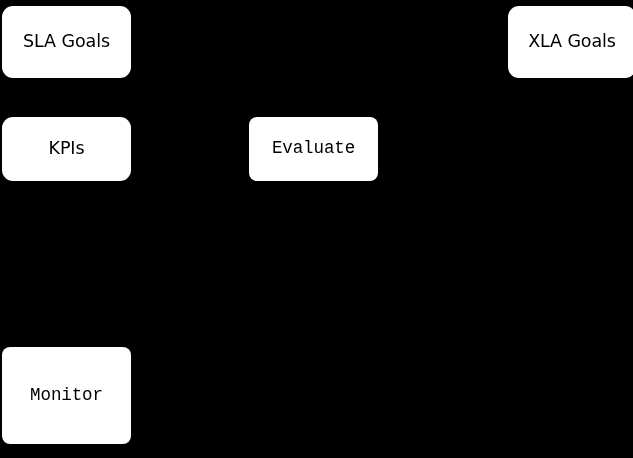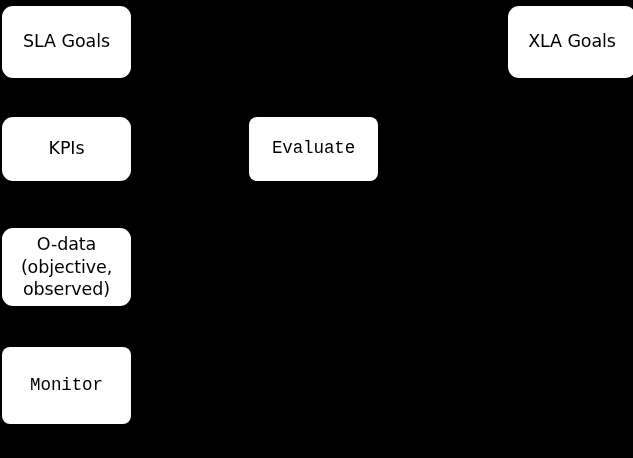--- a/index.html
+++ b/index.html
@@ -46,36 +46,33 @@
   }
   
   .col-left   { left: 2px;   width: 129px; }
   .col-center { left: 249px; width: 129px; }
   .col-right  { left: 508px; width: 128px; }
 
   
   .row-1 { top: 6px;   height: 72px; }
   .row-2 { top: 117px; height: 64px; }
   .row-3 { top: 228px; height: 78px; }
-  .row-4 { top: 347px; height: 77px; }
+  .row-4 { top: 347px; height: 97px; }
 
   .node-multiline { line-height: 1.30; }
 </style>
 </head>
 <body>
 
 <div id="diagram-canvas">
 
   <div class="node rounded col-left row-1">SLA Goals</div>
 
   <div class="node rounded col-left row-2">KPIs</div>
 
-  <div class="node rounded col-left row-3 node-multiline">O-data
-(objective,
-observed)</div>
 
   <div class="node sharp col-left row-4">Monitor</div>
 
   <div class="node sharp col-center row-2">Evaluate</div>
 
   <div class="node rounded col-right row-1">XLA Goals</div>
 
 
 
 

